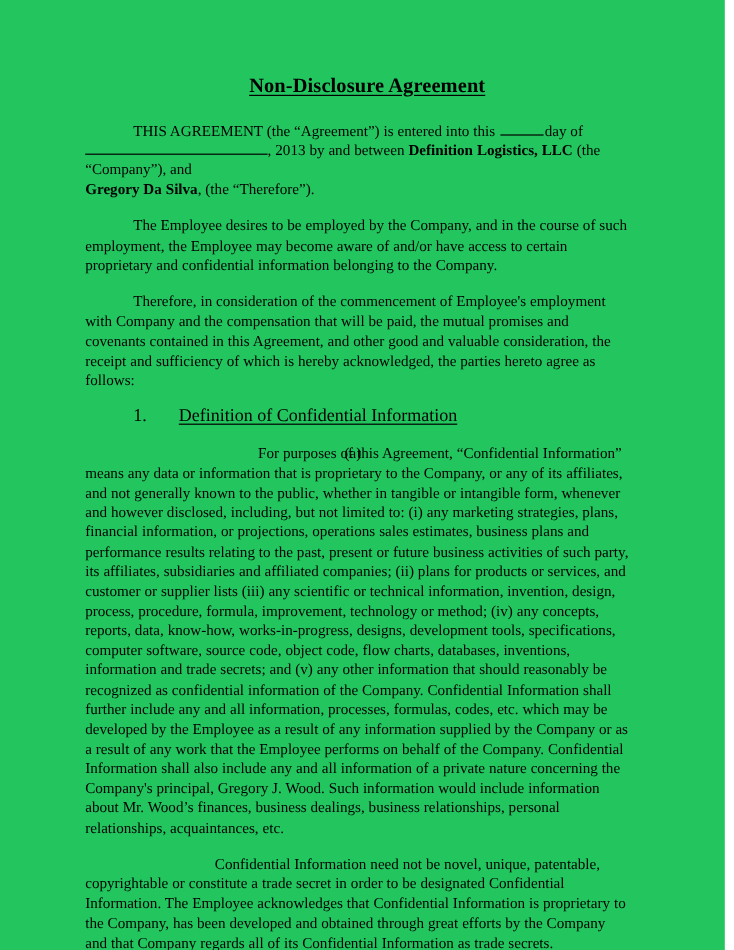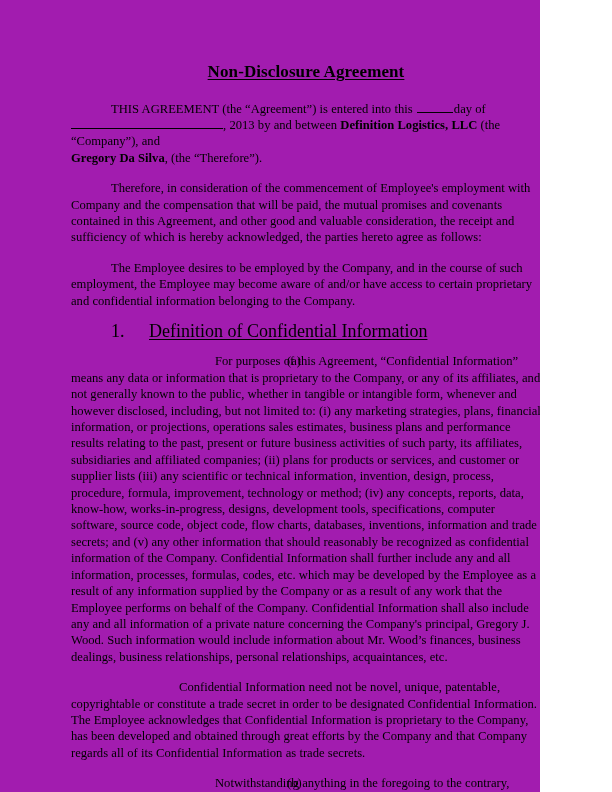--- a/index.html
+++ b/index.html
@@ -8,23 +8,23 @@
     padding: 0;
     background: #ffffff;
   }
   body {
     font-family: "Liberation Serif", "DejaVu Serif", serif;
     color: #000000;
     -webkit-font-smoothing: none;
   }
   .page {
     position: relative;
-    width: 540px;
+    width: 604px;
     height: 792px;
-    background: #a21caf;
+    background: #22c55e;
     overflow: hidden;
     box-sizing: border-box;
   }
   .content {
     position: absolute;
     left: 71px;
     top: 62px;
     width: 470px;
   }
   .doc-title {
@@ -35,21 +35,21 @@
     letter-spacing: 0.1px;
     line-height: 1.15;
   }
   .doc-title .ttl {
     text-decoration: underline;
     text-underline-offset: 2px;
   }
   p.para {
     font-size: 12.6px;
     line-height: 16.4px;
-    margin: 0 0 14px 0;
+    margin: 0 16px 14px 0;
     text-align: left;
     word-spacing: 0.1px;
   }
   p.para.tight {
     margin-bottom: 0;
   }
   .ind-1 { text-indent: 40px; }
   .ind-3 { text-indent: 108px; }
   b, .b { font-weight: bold; }
   .blank-sm {
@@ -61,21 +61,21 @@
     margin: 0 1px;
   }
   .blank-lg {
     display: inline-block;
     width: 152px;
     border-bottom: 1.3px solid #000;
     height: 11px;
     vertical-align: baseline;
   }
   .section-head {
-    font-size: 18px;
+    font-size: 15px;
     line-height: 16.4px;
     margin: 0 0 14px 0;
     display: block;
     padding-left: 40px;
   }
   .section-head .num {
     display: inline-block;
     width: 38px;
   }
   .section-head .htxt {
@@ -90,23 +90,23 @@
 </head>
 <body>
 
 <div class="page">
   <div class="content">
 
     <h1 class="doc-title"><span class="ttl">Non-Disclosure Agreement</span></h1>
 
     <p class="para ind-1"><span>THIS AGREEMENT (the “Agreement”) is entered into this </span><span class="blank-sm"></span><span>day of </span><br><span class="blank-lg"></span><span>, 2013 by and between </span><b>Definition Logistics, LLC</b><span> (the “Company”), and </span><br><b>Gregory Da Silva</b><span>, (the “Therefore”).</span></p>
 
+    <p class="para ind-1">The Employee desires to be employed by the Company, and in the course of such employment, the Employee may become aware of and/or have access to certain proprietary and confidential information belonging to the Company.</p>
+
     <p class="para ind-1">Therefore, in consideration of the commencement of Employee's employment with Company and the compensation that will be paid, the mutual promises and covenants contained in this Agreement, and other good and valuable consideration, the receipt and sufficiency of which is hereby acknowledged, the parties hereto agree as follows:</p>
-
-    <p class="para ind-1">The Employee desires to be employed by the Company, and in the course of such employment, the Employee may become aware of and/or have access to certain proprietary and confidential information belonging to the Company.</p>
 
     <div class="section-head"><span class="num">1.</span><span class="htxt">Definition of Confidential Information</span></div>
 
     <p class="para ind-3"><span class="lbl-a">(a)</span><span>For purposes of this Agreement, “Confidential Information” means any data or information that is proprietary to the Company, or any of its affiliates, and not generally known to the public, whether in tangible or intangible form, whenever and however disclosed, including, but not limited to: (i) any marketing strategies, plans, financial information, or projections, operations sales estimates, business plans and performance results relating to the past, present or future business activities of such party, its affiliates, subsidiaries and affiliated companies; (ii) plans for products or services, and customer or supplier lists (iii) any scientific or technical information, invention, design, process, procedure, formula, improvement, technology or method; (iv) any concepts, reports, data, know-how, works-in-progress, designs, development tools, specifications, computer software, source  code, object code, flow charts, databases, inventions, information and trade secrets; and (v) any other information that should reasonably be recognized as confidential information of the Company.  Confidential Information shall further include any and all information, processes, formulas, codes, etc. which may be developed by the Employee as a result of any information supplied by the Company or as a result of any work that the Employee performs on behalf of the Company.  Confidential Information shall also include any and all information of a private nature concerning the Company's principal, Gregory J. Wood. Such information would include information about Mr. Wood’s finances, business dealings, business relationships, personal relationships, acquaintances, etc.</span></p>
 
     <p class="para ind-3">Confidential Information need not be novel, unique, patentable, copyrightable or constitute a trade secret in order to be designated Confidential Information.  The Employee acknowledges that Confidential Information is proprietary to the Company, has been developed and obtained through great efforts by the Company and that Company regards all of its Confidential Information as trade secrets.</p>
 
     <p class="para tight ind-3"><span class="lbl-a">(b)</span><span>Notwithstanding anything in the foregoing to the contrary, Confidential Information shall not include information which: (i) was known by the Employee prior to receiving the Confidential Information from the Company, (b) becomes rightfully known to the Employee from a third-party source not known (after diligent inquiry) by the Employee to be</span></p>
 
   </div>

